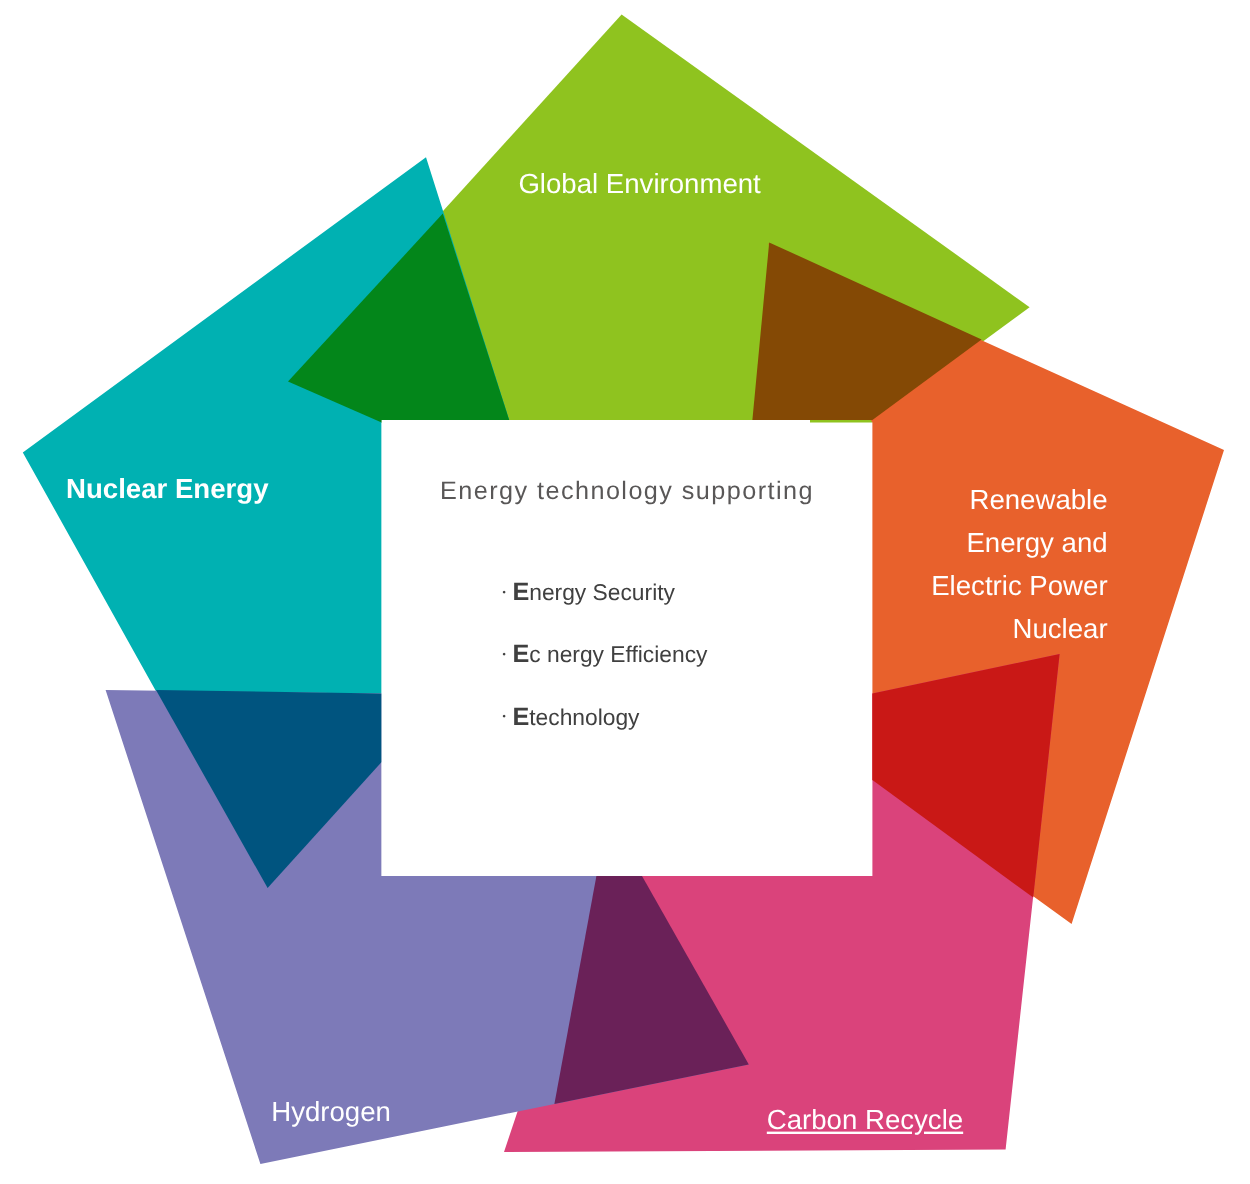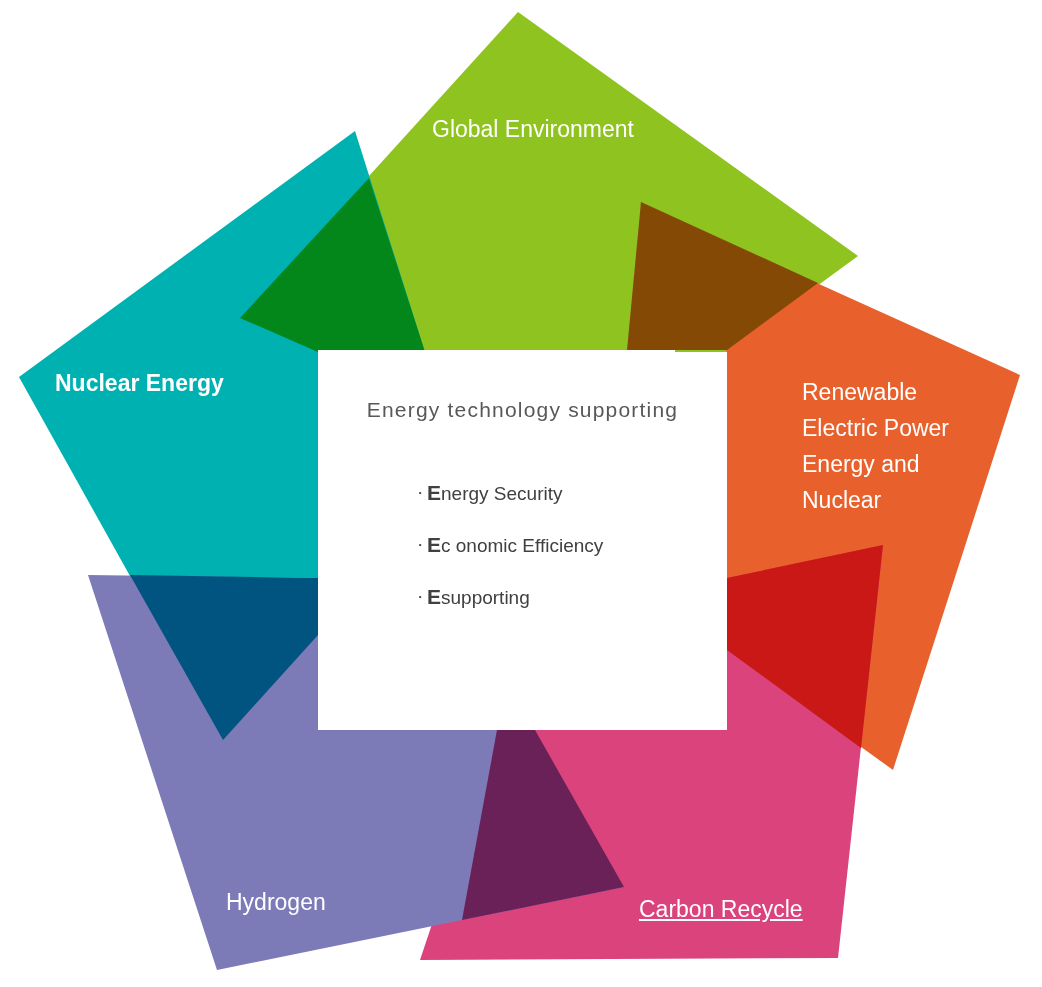--- a/index.html
+++ b/index.html
@@ -1,18 +1,18 @@
 <!DOCTYPE html>
 <html><head>
 <meta charset="utf-8">
 <style>
   html, body { margin: 0; padding: 0; background: #ffffff; }
   body { width: 1042px; height: 987px; position: relative; overflow: hidden; font-family: "Liberation Sans", sans-serif; }
   #diagram { position: absolute; left: 0; top: 0; width: 1042px; height: 987px; }
-  .label { position: absolute; color: #ffffff; font-family: "Liberation Sans", sans-serif; font-size: 23px; line-height: 36px; white-space: nowrap; }
+  .label { position: absolute; color: #ffffff; font-family: "Liberation Sans", sans-serif; font-size: 23px; line-height: 36px; white-space: nowrap; margin-top: 24px; }
   .center-box { position: absolute; left: 318px; top: 350px; width: 357px; height: 380px; background: #ffffff; }
   .center-title { position: absolute; left: 0; top: 46px; width: 409px; text-align: center; color: #595757; font-size: 21px; line-height: 27px; letter-spacing: 1.2px; }
   .pillar-list { position: absolute; left: 95px; top: 128px; margin: 0; padding: 0; list-style: none; }
   .pillar-item { color: #404040; font-size: 19px; height: 52px; line-height: 30px; }
   .pillar-item .dot { display: inline-block; width: 14px; font-size: 14px; vertical-align: 2px; }
   .pillar-item b { font-weight: bold; font-size: 21px; }
 </style>
 </head>
 <body>
 
@@ -28,39 +28,39 @@
   <polygon fill="#844905" points="641,202 818,283 727,350 627,350"></polygon>
   <polygon fill="#c91816" points="727,578 883,545 861,748 727,650"></polygon>
   <polygon fill="#6a2158" points="497,730 535,730 624,887 462,920"></polygon>
   <polygon fill="#00547f" points="130,575 318,578 318,635 223,740"></polygon>
 </svg>
 
 <div class="label" style="left:432px; top:111px;">Global Environment</div>
 
 <div class="label" style="left:55px; top:365px;font-weight:bold;">Nuclear Energy</div>
 
-<div class="label" style="left:802px; top:374px;">
+<div class="label" style="left:776px; top:374px;text-align:right;">
   <div>Renewable</div>
+  <div>Energy and</div>
   <div>Electric Power</div>
-  <div>Energy and</div>
   <div>Nuclear</div>
 </div>
 
 <div class="label" style="left:226px; top:884px;">Hydrogen</div>
 
 <div class="label" style="left:639px; top:891px;text-decoration:underline;">Carbon Recycle</div>
 
 <div class="center-box">
   <div class="center-title">
     <div>Energy technology supporting</div>
   </div>
   <ul class="pillar-list">
     <li class="pillar-item">
       <span class="dot">・</span><b>E</b><span>nergy Security</span>
     </li>
     <li class="pillar-item">
-      <span class="dot">・</span><b>E</b><span>c onomic Efficiency</span>
+      <span class="dot">・</span><b>E</b><span>c nergy Efficiency</span>
     </li>
     <li class="pillar-item">
-      <span class="dot">・</span><b>E</b><span>supporting</span>
+      <span class="dot">・</span><b>E</b><span>technology</span>
     </li>
   </ul>
 </div>
 
 </body></html>

